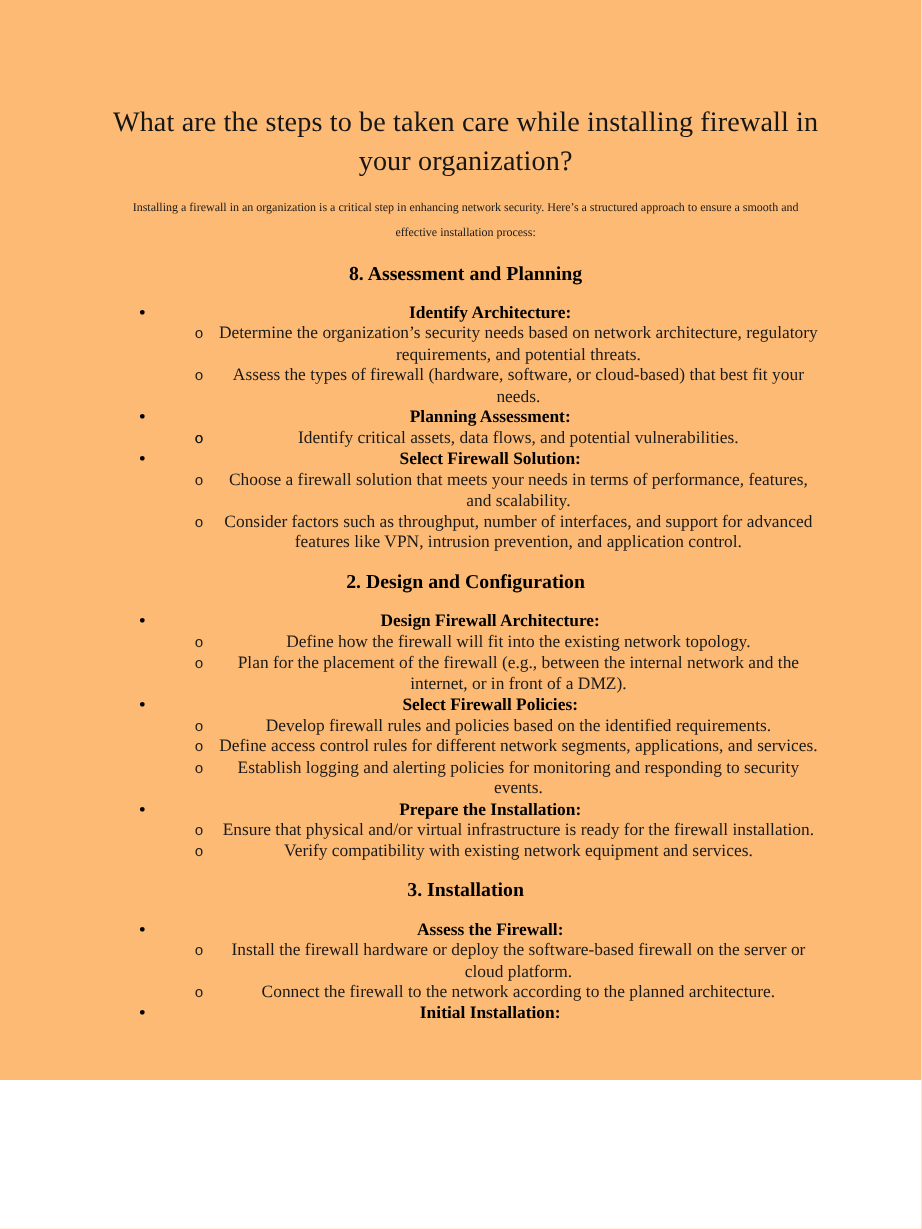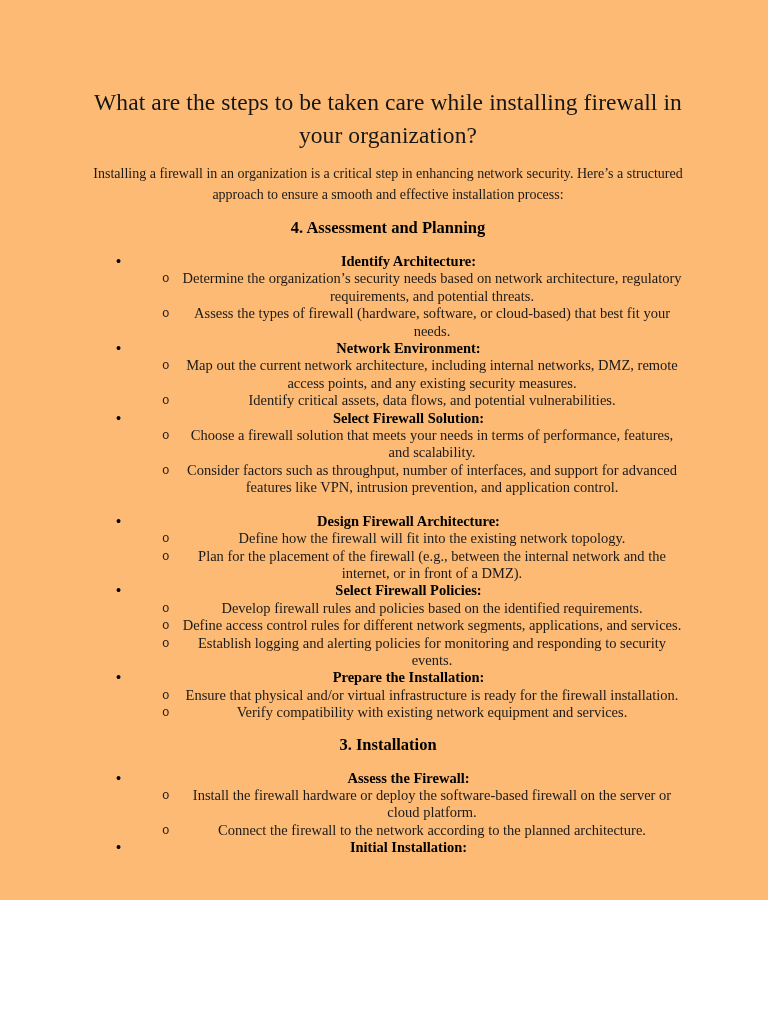--- a/index.html
+++ b/index.html
@@ -21,21 +21,21 @@
   }
   .doc-title {
     font-size: 23.5px;
     line-height: 33px;
     font-weight: 400;
     color: #161616;
     margin: 0;
     letter-spacing: 0.1px;
   }
   .intro {
-    font-size: 14px;
+    font-size: 10px;
     line-height: 21px;
     margin: 11px 0 0 0;
     color: #1a1a1a;
   }
   .section-heading {
     font-size: 16.5px;
     line-height: 18px;
     font-weight: 700;
     color: #000000;
     margin: 14px 0 0 0;
@@ -76,34 +76,35 @@
 </style>
 </head>
 <body>
 
 <div class="page">
   <div class="content">
     <h1 class="doc-title">What are the steps to be taken care while installing firewall in your organization?</h1>
     <p class="intro">Installing a firewall in an organization is a critical step in enhancing network security. Here’s a structured approach to ensure a smooth and effective installation process:</p>
     <div>
         <section class="doc-section">
-          <h2 class="section-heading">4. Assessment and Planning</h2>
+          <h2 class="section-heading">8. Assessment and Planning</h2>
           <div class="list">
             <div class="li1"><span class="m1">•</span><span class="b">Identify Architecture:</span></div>
             <div class="li2"><span class="m2">o</span><span class="t">Determine the organization’s security needs based on network architecture, regulatory requirements, and potential threats.</span></div>
             <div class="li2"><span class="m2">o</span><span class="t">Assess the types of firewall (hardware, software, or cloud-based) that best fit your needs.</span></div>
-            <div class="li1"><span class="m1">•</span><span class="b">Network Environment:</span></div>
-            <div class="li2"><span class="m2">o</span><span class="t">Map out the current network architecture, including internal networks, DMZ, remote access points, and any existing security measures.</span></div>
+            <div class="li1"><span class="m1">•</span><span class="b">Planning Assessment:</span></div>
+            <div class="li2"><span class="m2">o</span></div>
             <div class="li2"><span class="m2">o</span><span class="t">Identify critical assets, data flows, and potential vulnerabilities.</span></div>
             <div class="li1"><span class="m1">•</span><span class="b">Select Firewall Solution:</span></div>
             <div class="li2"><span class="m2">o</span><span class="t">Choose a firewall solution that meets your needs in terms of performance, features, and scalability.</span></div>
             <div class="li2"><span class="m2">o</span><span class="t">Consider factors such as throughput, number of interfaces, and support for advanced features like VPN, intrusion prevention, and application control.</span></div>
           </div>
         </section>
         <section class="doc-section">
+          <h2 class="section-heading">2. Design and Configuration</h2>
           <div class="list">
             <div class="li1"><span class="m1">•</span><span class="b">Design Firewall Architecture:</span></div>
             <div class="li2"><span class="m2">o</span><span class="t">Define how the firewall will fit into the existing network topology.</span></div>
             <div class="li2"><span class="m2">o</span><span class="t">Plan for the placement of the firewall (e.g., between the internal network and the internet, or in front of a DMZ).</span></div>
             <div class="li1"><span class="m1">•</span><span class="b">Select Firewall Policies:</span></div>
             <div class="li2"><span class="m2">o</span><span class="t">Develop firewall rules and policies based on the identified requirements.</span></div>
             <div class="li2"><span class="m2">o</span><span class="t">Define access control rules for different network segments, applications, and services.</span></div>
             <div class="li2"><span class="m2">o</span><span class="t">Establish logging and alerting policies for monitoring and responding to security events.</span></div>
             <div class="li1"><span class="m1">•</span><span class="b">Prepare the Installation:</span></div>
             <div class="li2"><span class="m2">o</span><span class="t">Ensure that physical and/or virtual infrastructure is ready for the firewall installation.</span></div>

